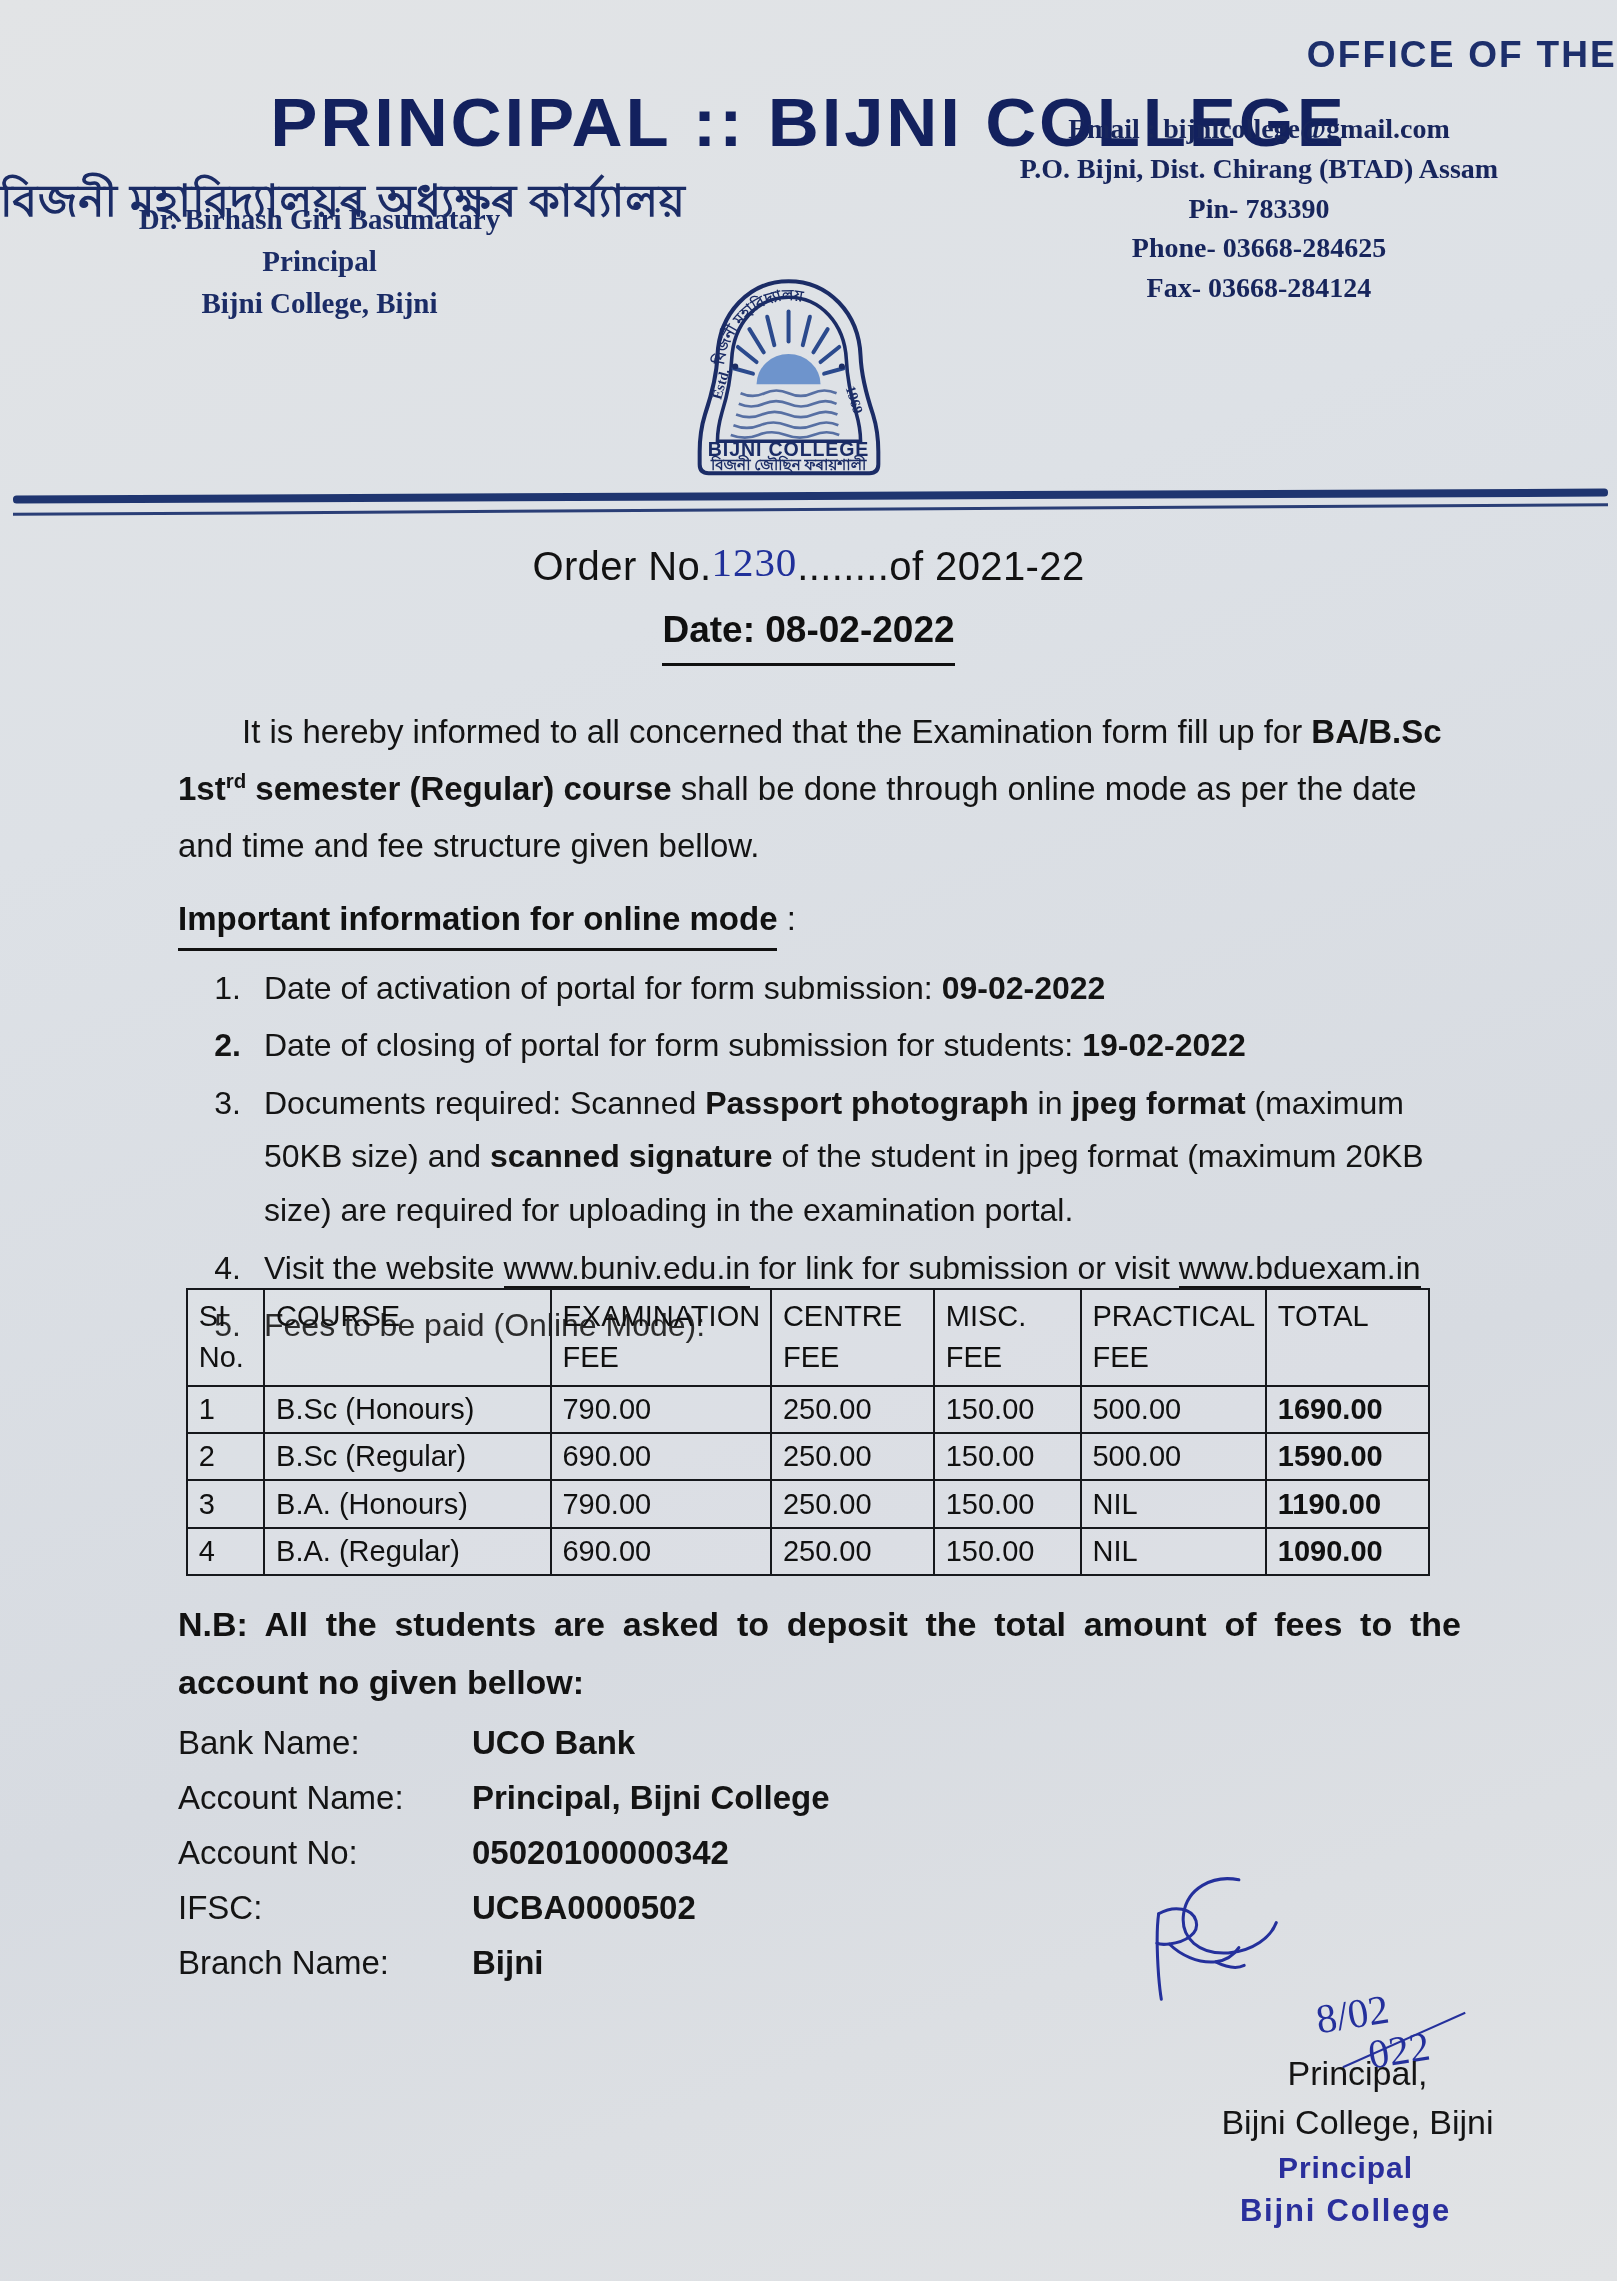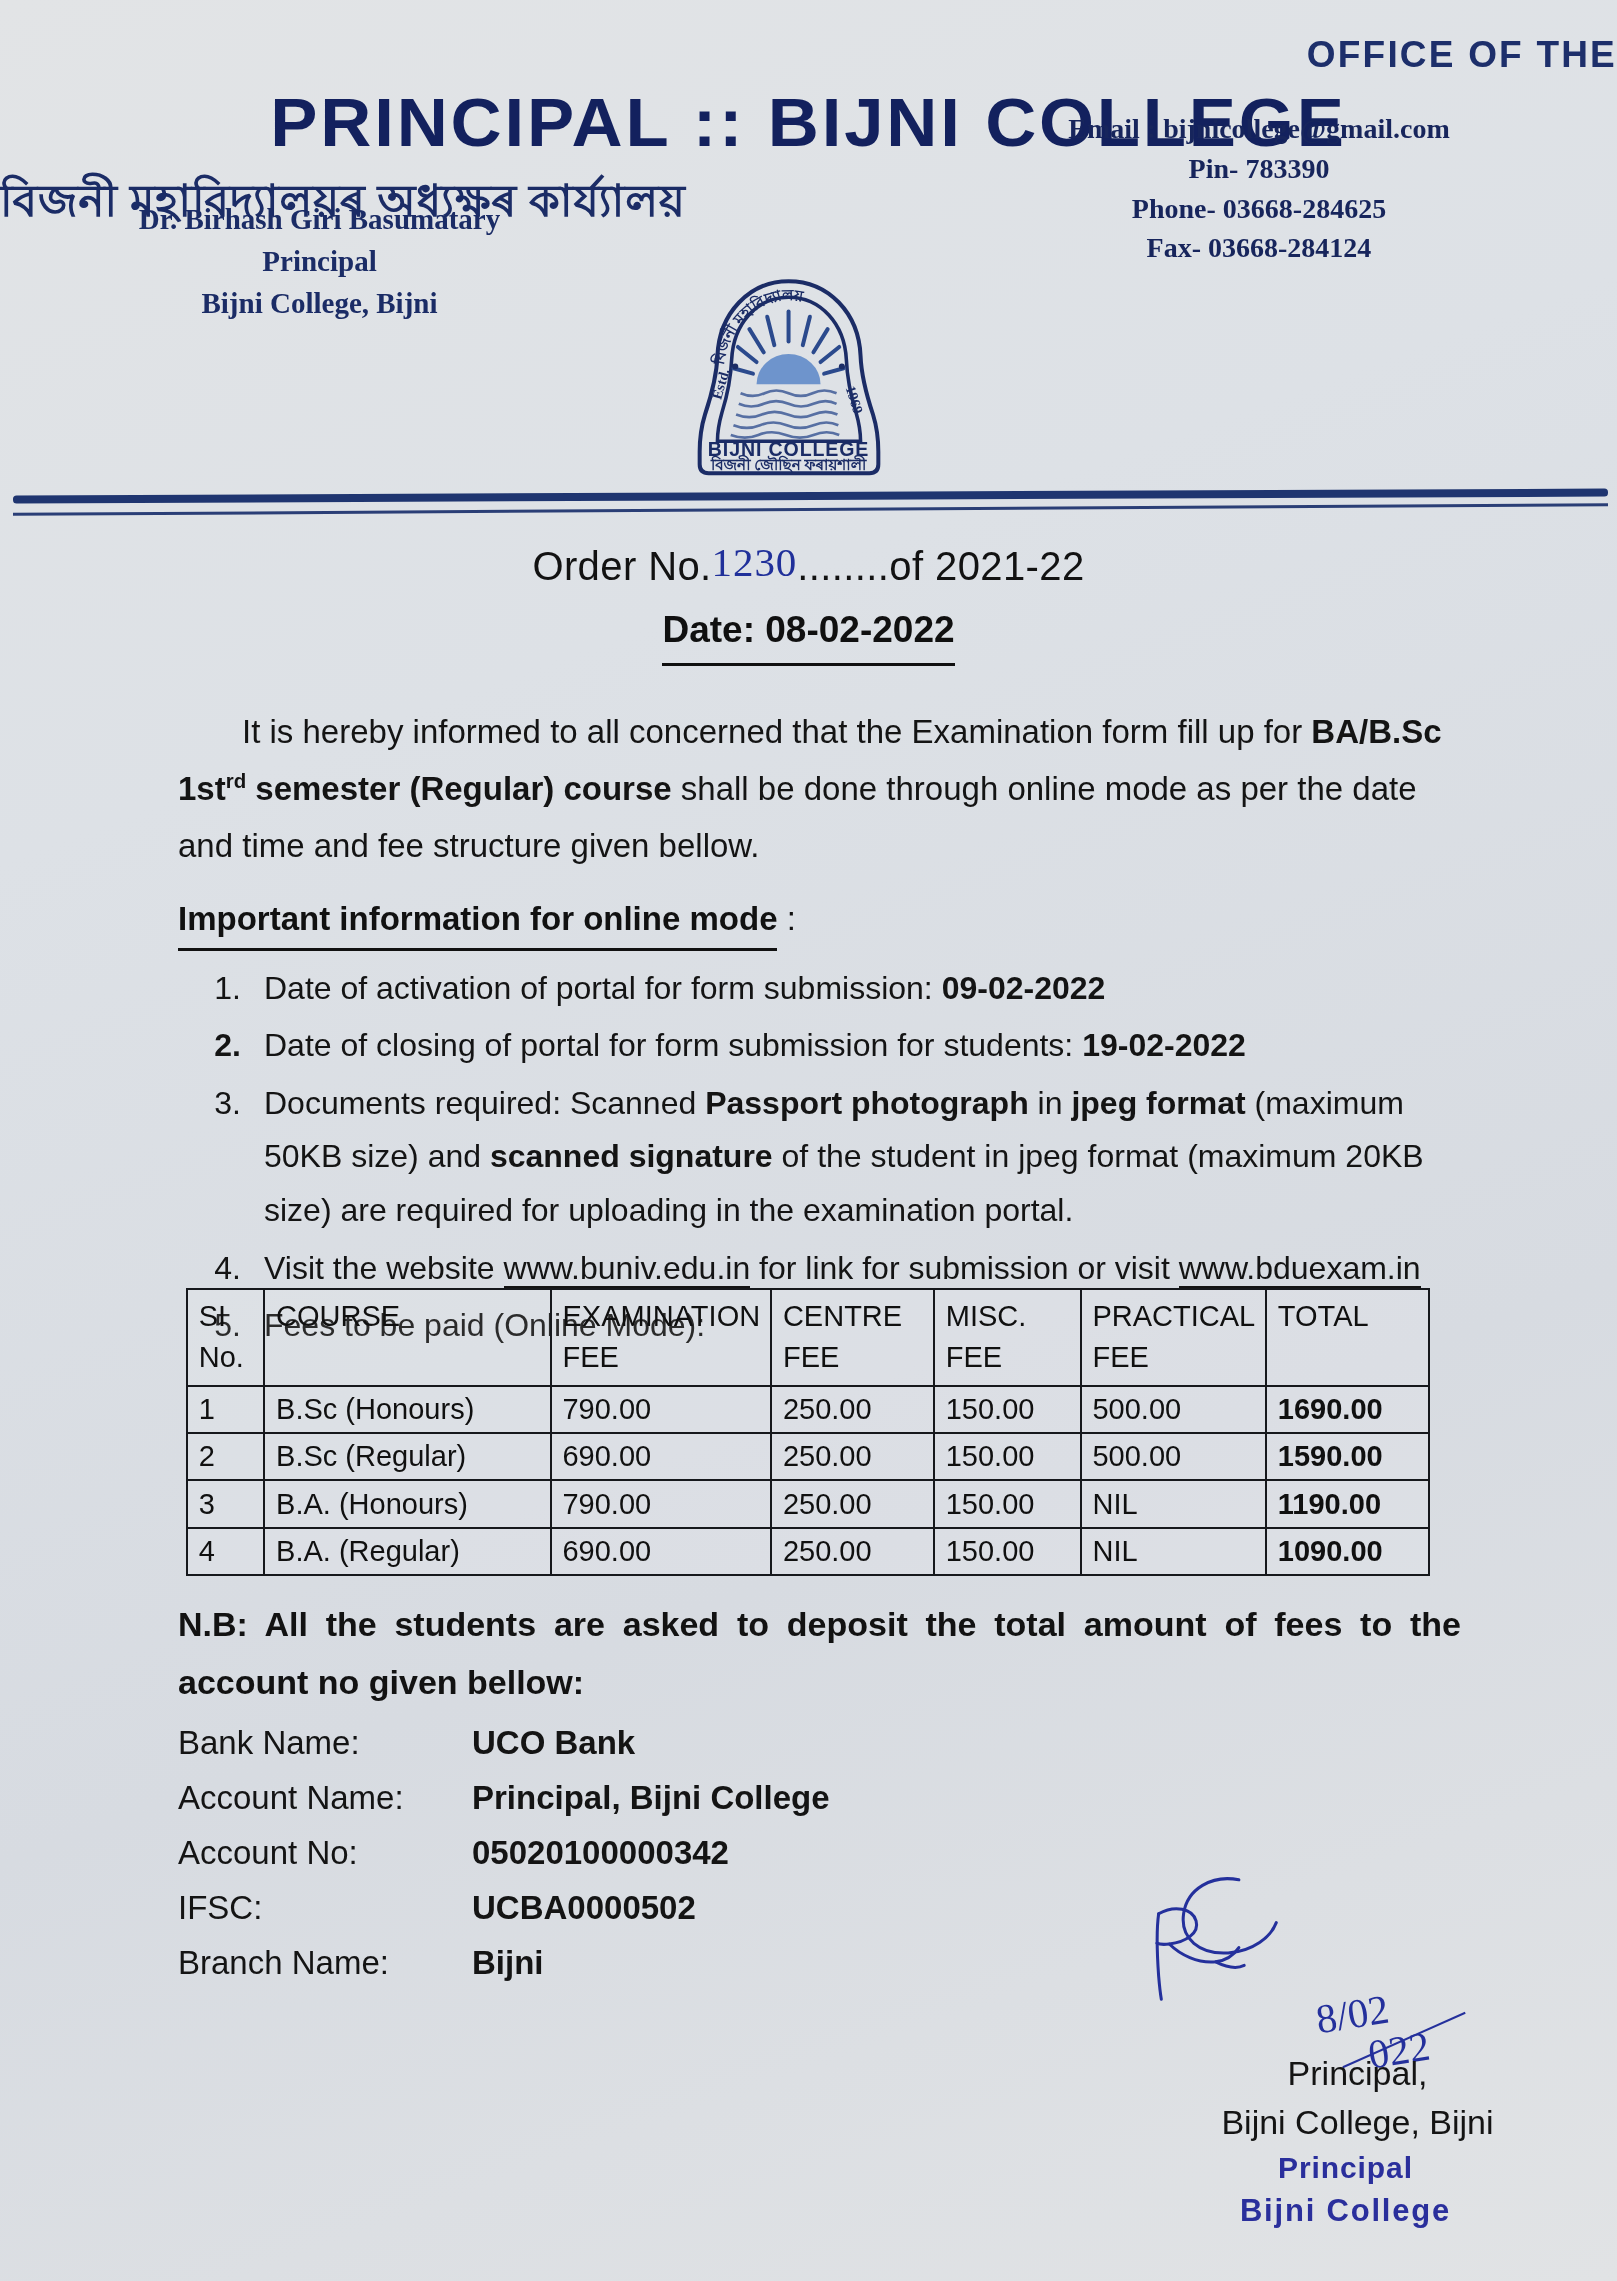--- a/index.html
+++ b/index.html
@@ -230,20 +230,21 @@
 <div class="page">
 
   <div class="letterhead">
     <div class="office-of-the">OFFICE OF THE</div>
     <div class="college-name">PRINCIPAL :: BIJNI COLLEGE</div>
     <div class="college-name-as">বিজনী মহাবিদ্যালয়ৰ অধ্যক্ষৰ কাৰ্য্যালয়</div>
   </div>
 
   <div class="contact-block">
     <div>Email : bijnicollege@gmail.com</div>
+    <div>P.O. Bijni, Dist. Chirang (BTAD) Assam</div>
     <div>Pin- 783390</div>
     <div>Phone- 03668-284625</div>
     <div>Fax- 03668-284124</div>
   </div>
 
   <div class="principal-block">
     <div>Dr. Birhash Giri Basumatary</div>
     <div>Principal</div>
     <div>Bijni College, Bijni</div>
   </div>

